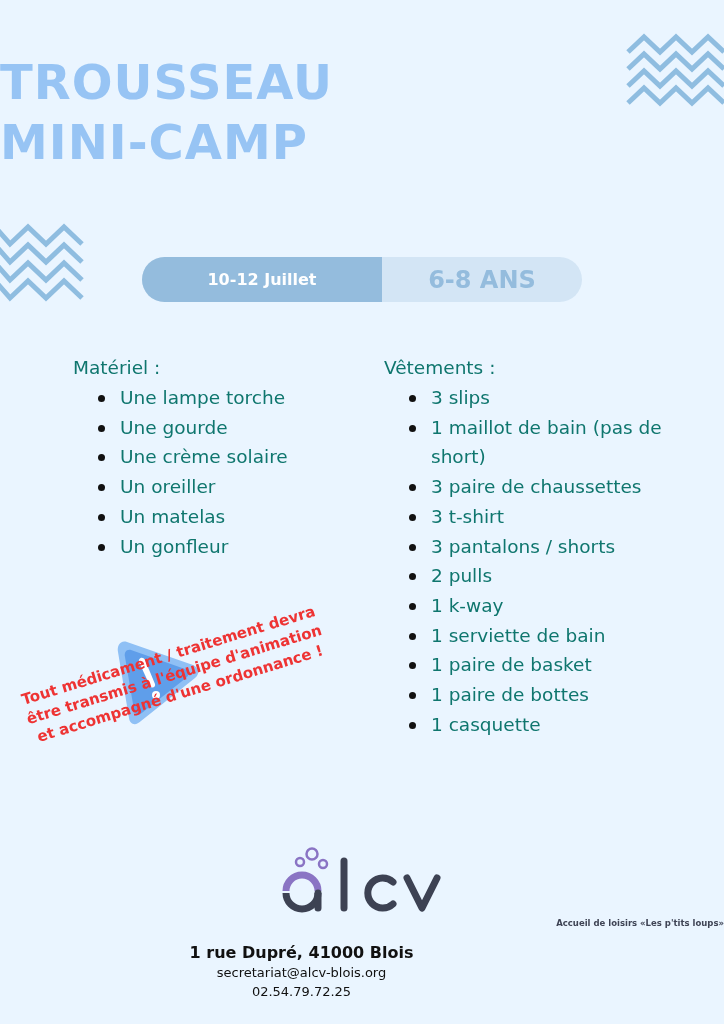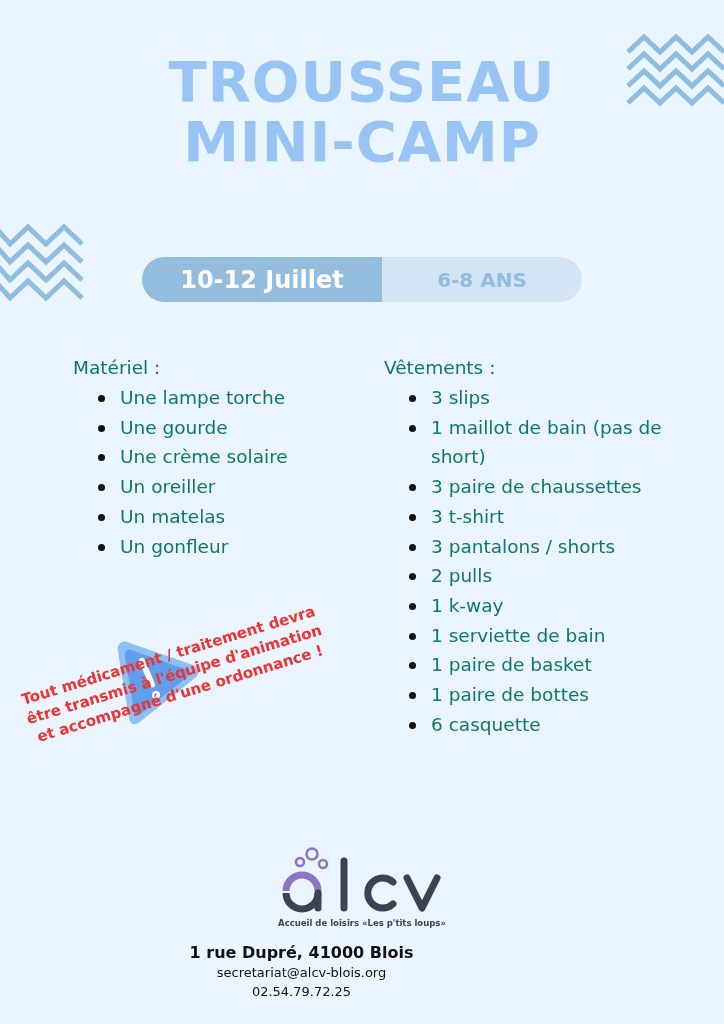--- a/index.html
+++ b/index.html
@@ -4,48 +4,48 @@
 <style>
   html, body { margin: 0; padding: 0; }
   body {
     width: 724px; height: 1024px;
     background: #eaf5ff;
     position: relative; overflow: hidden;
     font-family: "DejaVu Sans", sans-serif;
   }
   .title {
     position: absolute; left: 0; width: 724px; top: 52px;
-    text-align: center;
+    text-align: left;
     font-family: "DejaVu Sans", sans-serif;
     font-weight: bold;
     color: #97c4f4;
-    font-size: 56px; line-height: 60px;
+    font-size: 48px; line-height: 60px;
     letter-spacing: 1px;
   }
   .zigzag { position: absolute; }
   .zigzag svg { display: block; }
   .pill {
     position: absolute; left: 142px; top: 257px;
     width: 440px; height: 45px;
     border-radius: 23px; overflow: hidden;
     display: flex;
     background: #d3e5f5;
   }
   .pill-left {
     width: 240px; height: 100%;
     background: #94bcdd;
     color: #ffffff;
     display: flex; align-items: center; justify-content: center;
-    font-weight: bold; font-size: 24px;
+    font-weight: bold; font-size: 16px;
   }
   .pill-right {
     flex: 1; height: 100%;
     color: #94bcdd;
     display: flex; align-items: center; justify-content: center;
-    font-weight: bold; font-size: 20px;
+    font-weight: bold; font-size: 24px;
   }
   .list-block {
     position: absolute;
     font-family: "DejaVu Sans", sans-serif;
     font-size: 18.5px;
     color: #0f766e;
   }
   .list-block .heading { line-height: 30px; }
   .list-block ul {
     margin: 0; padding: 0 0 0 37px;
@@ -72,21 +72,21 @@
     transform: rotate(-17deg);
     transform-origin: 0 100%;
     color: #ee3333;
     font-weight: bold; font-size: 15px;
     line-height: 20px;
     text-align: center;
   }
   .logo { position: absolute; left: 280px; top: 845px; }
   .logo-sub {
     position: absolute; left: 0; width: 724px; top: 918px;
-    text-align: center; font-size: 8.5px; font-weight: bold; color: #3f4455;
+    text-align: right; font-size: 8.5px; font-weight: bold; color: #3f4455;
   }
   .footer {
     position: absolute; left: 0; width: 603px; top: 943px;
     text-align: center; color: #111;
     font-family: "DejaVu Sans", sans-serif;
   }
   .footer .addr { font-weight: bold; font-size: 16px; line-height: 20px; }
   .footer .line { font-size: 13px; line-height: 19px; }
 </style>
 </head>
@@ -142,21 +142,21 @@
     <li>3 slips</li>
     <li>1 maillot de bain (pas de short)</li>
     <li>3 paire de chaussettes</li>
     <li>3 t-shirt</li>
     <li>3 pantalons / shorts</li>
     <li>2 pulls</li>
     <li>1 k-way</li>
     <li>1 serviette de bain</li>
     <li>1 paire de basket</li>
     <li>1 paire de bottes</li>
-    <li>6 casquette</li>
+    <li>1 casquette</li>
   </ul>
 </div>
 
 <div class="warn-icon">
   <svg width="85" height="90" viewBox="0 0 85 90">
     <path d="M12,4 C5,2 2,8 3,14 L14,80 C15,87 21,88 26,83 L80,40 C85,36 84,30 78,27 Z" fill="#8fc0f5"></path>
     <path d="M16,12 C11,11 9,15 10,19 L19,72 C20,77 24,78 28,74 L71,40 C75,37 74,33 70,31 Z" fill="#5f9eea"></path>
     <path d="M24,24 C23,20 28,18 30,22 L40,46 C41,49 37,51 35,48 Z" fill="#ffffff"></path>
     <circle cx="41" cy="57" r="4" fill="#ffffff"></circle>
   </svg>

